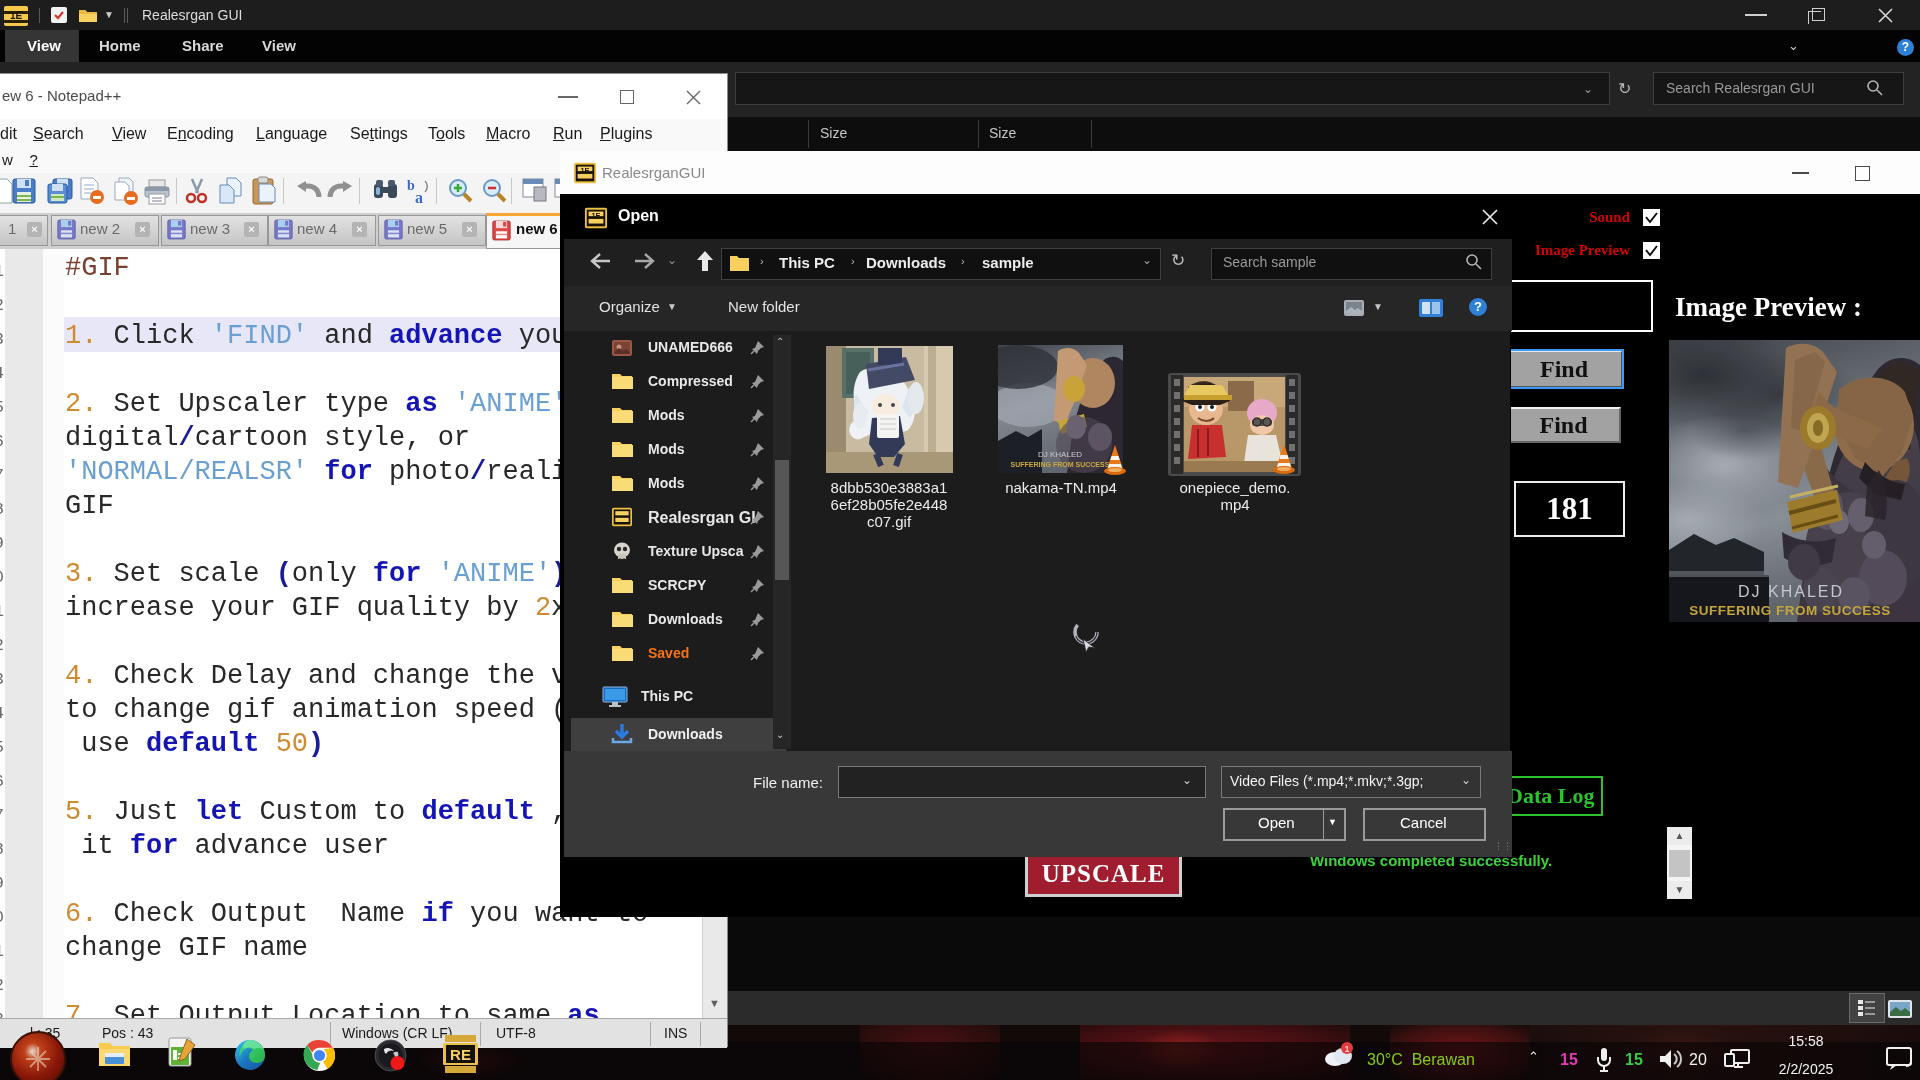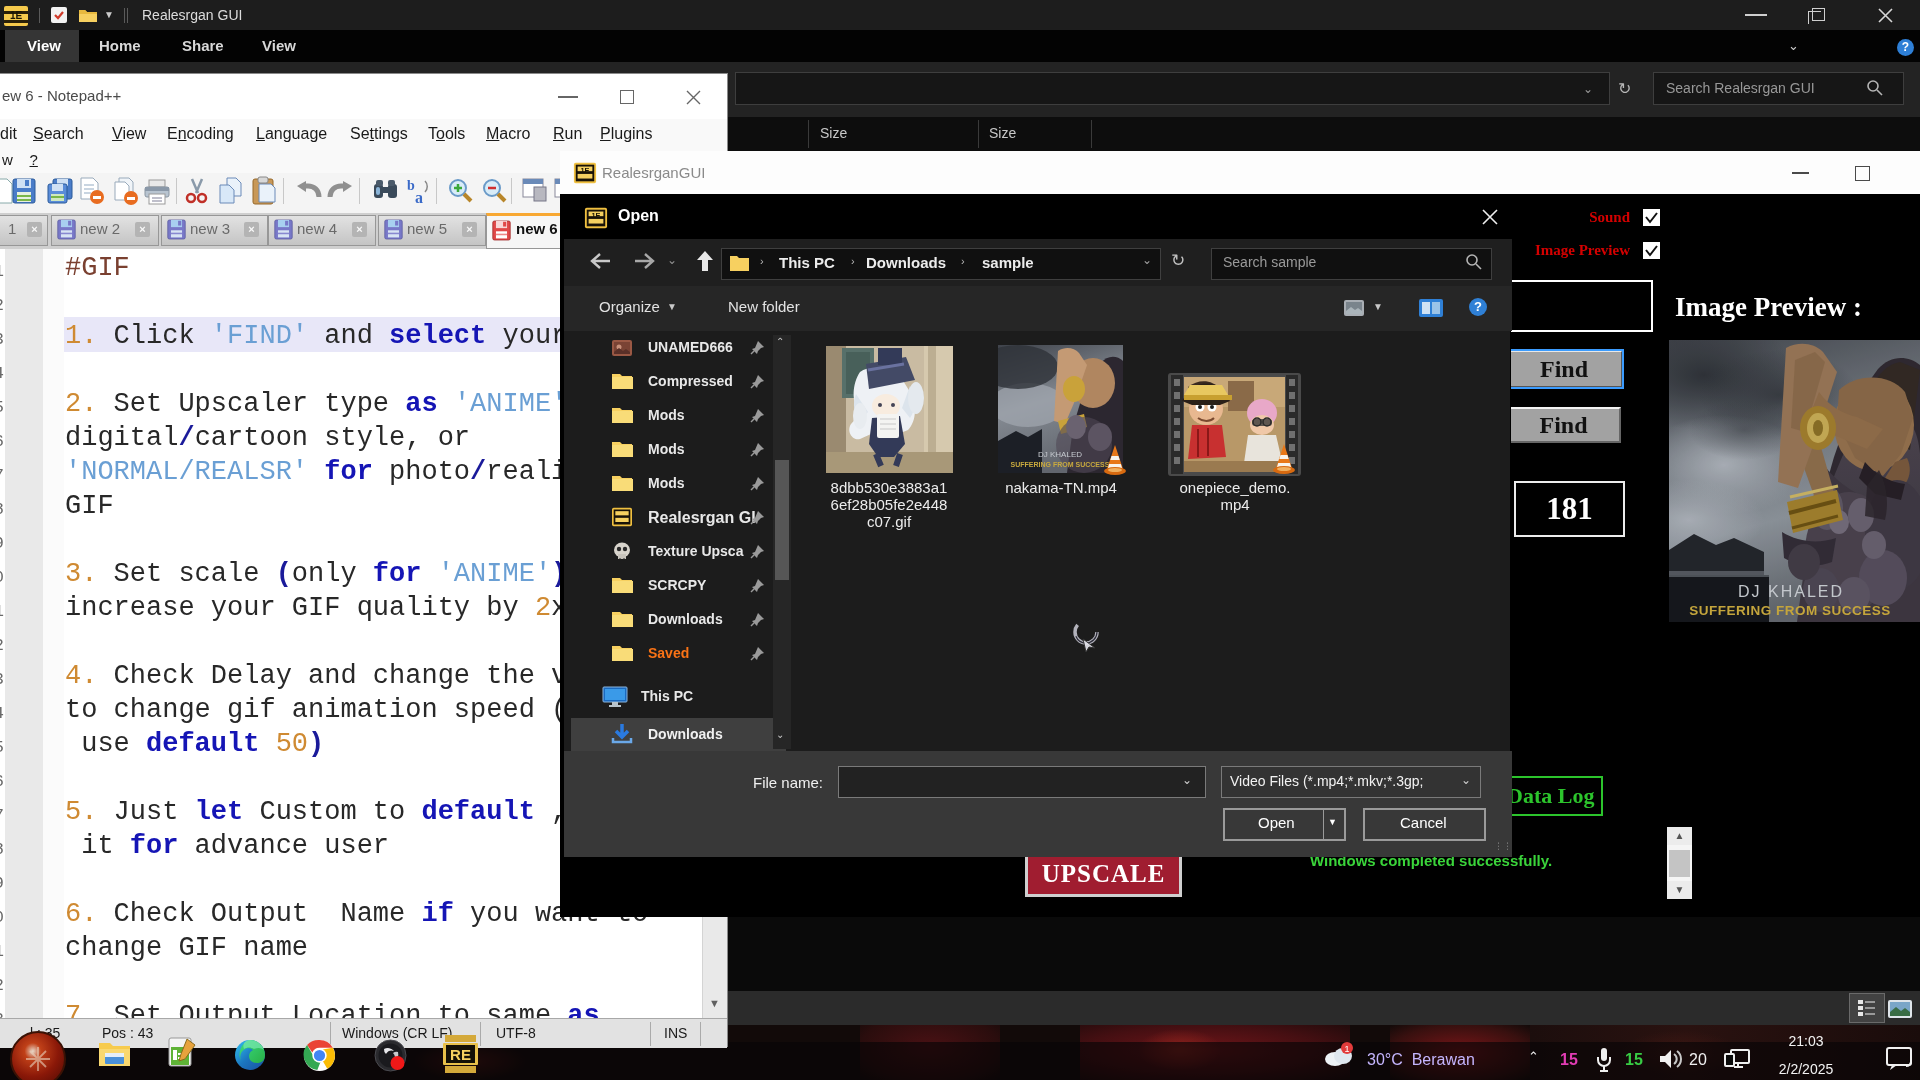--- a/index.html
+++ b/index.html
@@ -280,21 +280,21 @@
   </div>
 
   <div class="a" style="left:0;top:175px;width:702px;height:769px;background:#ffffff;overflow:hidden">
     <div class="a" style="left:0;top:0;width:5px;height:769px;background:#ffffff"></div>
     <div class="a" style="left:5px;top:0;width:38px;height:769px;background:#e9e9e9"></div>
     <div class="a" style="left:43px;top:0;width:21px;height:769px;background:#fbfbfb"></div>
     <div class="a" style="left:-14px;top:6px;width:18px;text-align:right;color:#6a6a6a;font-size:17px;line-height:34px;font-family:'Liberation Mono',monospace">1<br>2<br>3<br>4<br>5<br>6<br>7<br>8<br>9<br>0<br>1<br>2<br>3<br>4<br>5<br>6<br>7<br>8<br>9<br>0<br>1<br>2<br>3</div>
     <div class="a" style="left:64px;top:68px;width:638px;height:35px;background:#e8e7f8"></div>
     <div id="code">
       <div class="cl" style="top:2px;color:#7a4030">#GIF</div>
-      <div class="cl" style="top:70px"><span class="o">1.</span> Click <span class="s">'FIND'</span> and <span class="k">select</span> your GIF</div>
+      <div class="cl" style="top:70px"><span class="o">1.</span> Click <span class="s">'FIND'</span> and <span class="k">advance</span> your GIF</div>
       <div class="cl" style="top:138px"><span class="o">2.</span> Set Upscaler type <span class="k">as</span> <span class="s">'ANIME'</span> for</div>
       <div class="cl" style="top:172px">digital<span class="p">/</span>cartoon style, or</div>
       <div class="cl" style="top:206px"><span class="s">'NORMAL/REALSR'</span> <span class="k">for</span> photo<span class="p">/</span>realistic</div>
       <div class="cl" style="top:240px">GIF</div>
       <div class="cl" style="top:308px"><span class="o">3.</span> Set scale <span class="p">(</span>only <span class="k">for</span> <span class="s">'ANIME'</span><span class="p">)</span> to</div>
       <div class="cl" style="top:342px">increase your GIF quality by <span class="o">2</span>x</div>
       <div class="cl" style="top:410px"><span class="o">4.</span> Check Delay and change the value</div>
       <div class="cl" style="top:444px">to change gif animation speed (if</div>
       <div class="cl" style="top:478px"> use <span class="k">default</span> <span class="o">50</span><span class="p">)</span></div>
       <div class="cl" style="top:546px"><span class="o">5.</span> Just <span class="k">let</span> Custom to <span class="k">default</span> , use</div>
@@ -803,39 +803,39 @@
       <text x="17.5" y="25" font-size="15" font-weight="bold" fill="#f5d060" text-anchor="middle" font-family="Liberation Sans">RE</text>
       <rect x="2" y="31" width="31" height="7" fill="#d4a93a"></rect>
     </svg>
 
   <svg class="a" style="left:1322px;top:22px" width="32" height="26" viewBox="0 0 32 26">
       <ellipse cx="13" cy="17" rx="10" ry="7" fill="#eef2f6"></ellipse>
       <ellipse cx="21" cy="14" rx="9" ry="8" fill="#dfe7ef"></ellipse>
       <circle cx="25" cy="6" r="6" fill="#e23b3b"></circle>
       <text x="25" y="9.5" font-size="9" fill="#fff" text-anchor="middle" font-family="Liberation Sans">1</text>
     </svg>
-  <div class="a" style="left:1367px;top:31px;color:#c4b5fd;font-size:16px">30°C&nbsp;&nbsp;Berawan</div>
+  <div class="a" style="left:1367px;top:31px;color:#84cc16;font-size:16px">30°C&nbsp;&nbsp;Berawan</div>
   <div class="a" style="left:1528px;top:29px;color:#e8e8e8;font-size:13px">⌃</div>
   <div class="a" style="left:1560px;top:31px;color:#e23cb4;font-size:16px;font-weight:bold">15</div>
   <svg class="a" style="left:1595px;top:27px" width="18" height="26" viewBox="0 0 18 26">
       <rect x="6" y="1" width="6" height="13" rx="3" fill="#f0f0f0"></rect>
       <path d="M3 10v3a6 6 0 0012 0v-3" stroke="#f0f0f0" stroke-width="2" fill="none"></path>
       <path d="M9 19v4M5 24h8" stroke="#f0f0f0" stroke-width="2"></path>
     </svg>
   <div class="a" style="left:1625px;top:31px;color:#38cc44;font-size:16px;font-weight:bold">15</div>
   <svg class="a" style="left:1658px;top:28px" width="26" height="22" viewBox="0 0 26 22">
       <path d="M2 8h5l6-6v18l-6-6H2z" fill="#f0f0f0"></path>
       <path d="M16 6a6 6 0 010 10M19 3a10 10 0 010 16" stroke="#c8c8c8" stroke-width="2" fill="none"></path>
     </svg>
   <div class="a" style="left:1689px;top:31px;color:#f0f0f0;font-size:16px">20</div>
   <svg class="a" style="left:1724px;top:28px" width="27" height="22" viewBox="0 0 27 22">
       <rect x="7" y="2" width="18" height="13" rx="1" stroke="#f0f0f0" stroke-width="2" fill="none"></rect>
       <path d="M14 15v4M10 19h9" stroke="#f0f0f0" stroke-width="2"></path>
       <rect x="1" y="6" width="9" height="12" rx="1" fill="#0a0a0a" stroke="#f0f0f0" stroke-width="2"></rect>
     </svg>
-  <div class="a" style="left:1770px;top:13px;width:72px;text-align:center;color:#f2f2f2;font-size:14px">21:03</div>
+  <div class="a" style="left:1770px;top:13px;width:72px;text-align:center;color:#f2f2f2;font-size:14px">15:58</div>
   <div class="a" style="left:1762px;top:41px;width:88px;text-align:center;color:#f2f2f2;font-size:14px">2/2/2025</div>
   <svg class="a" style="left:1886px;top:27px" width="27" height="24" viewBox="0 0 27 24">
       <rect x="1" y="1" width="24" height="17" rx="2" stroke="#f0f0f0" stroke-width="2" fill="none"></rect>
       <path d="M6 18l-2 5 7-5z" fill="#f0f0f0"></path>
       <path d="M20 19a5 5 0 005-4" stroke="#f0f0f0" stroke-width="2" fill="none"></path>
     </svg>
 </div>
 
 </body></html>

